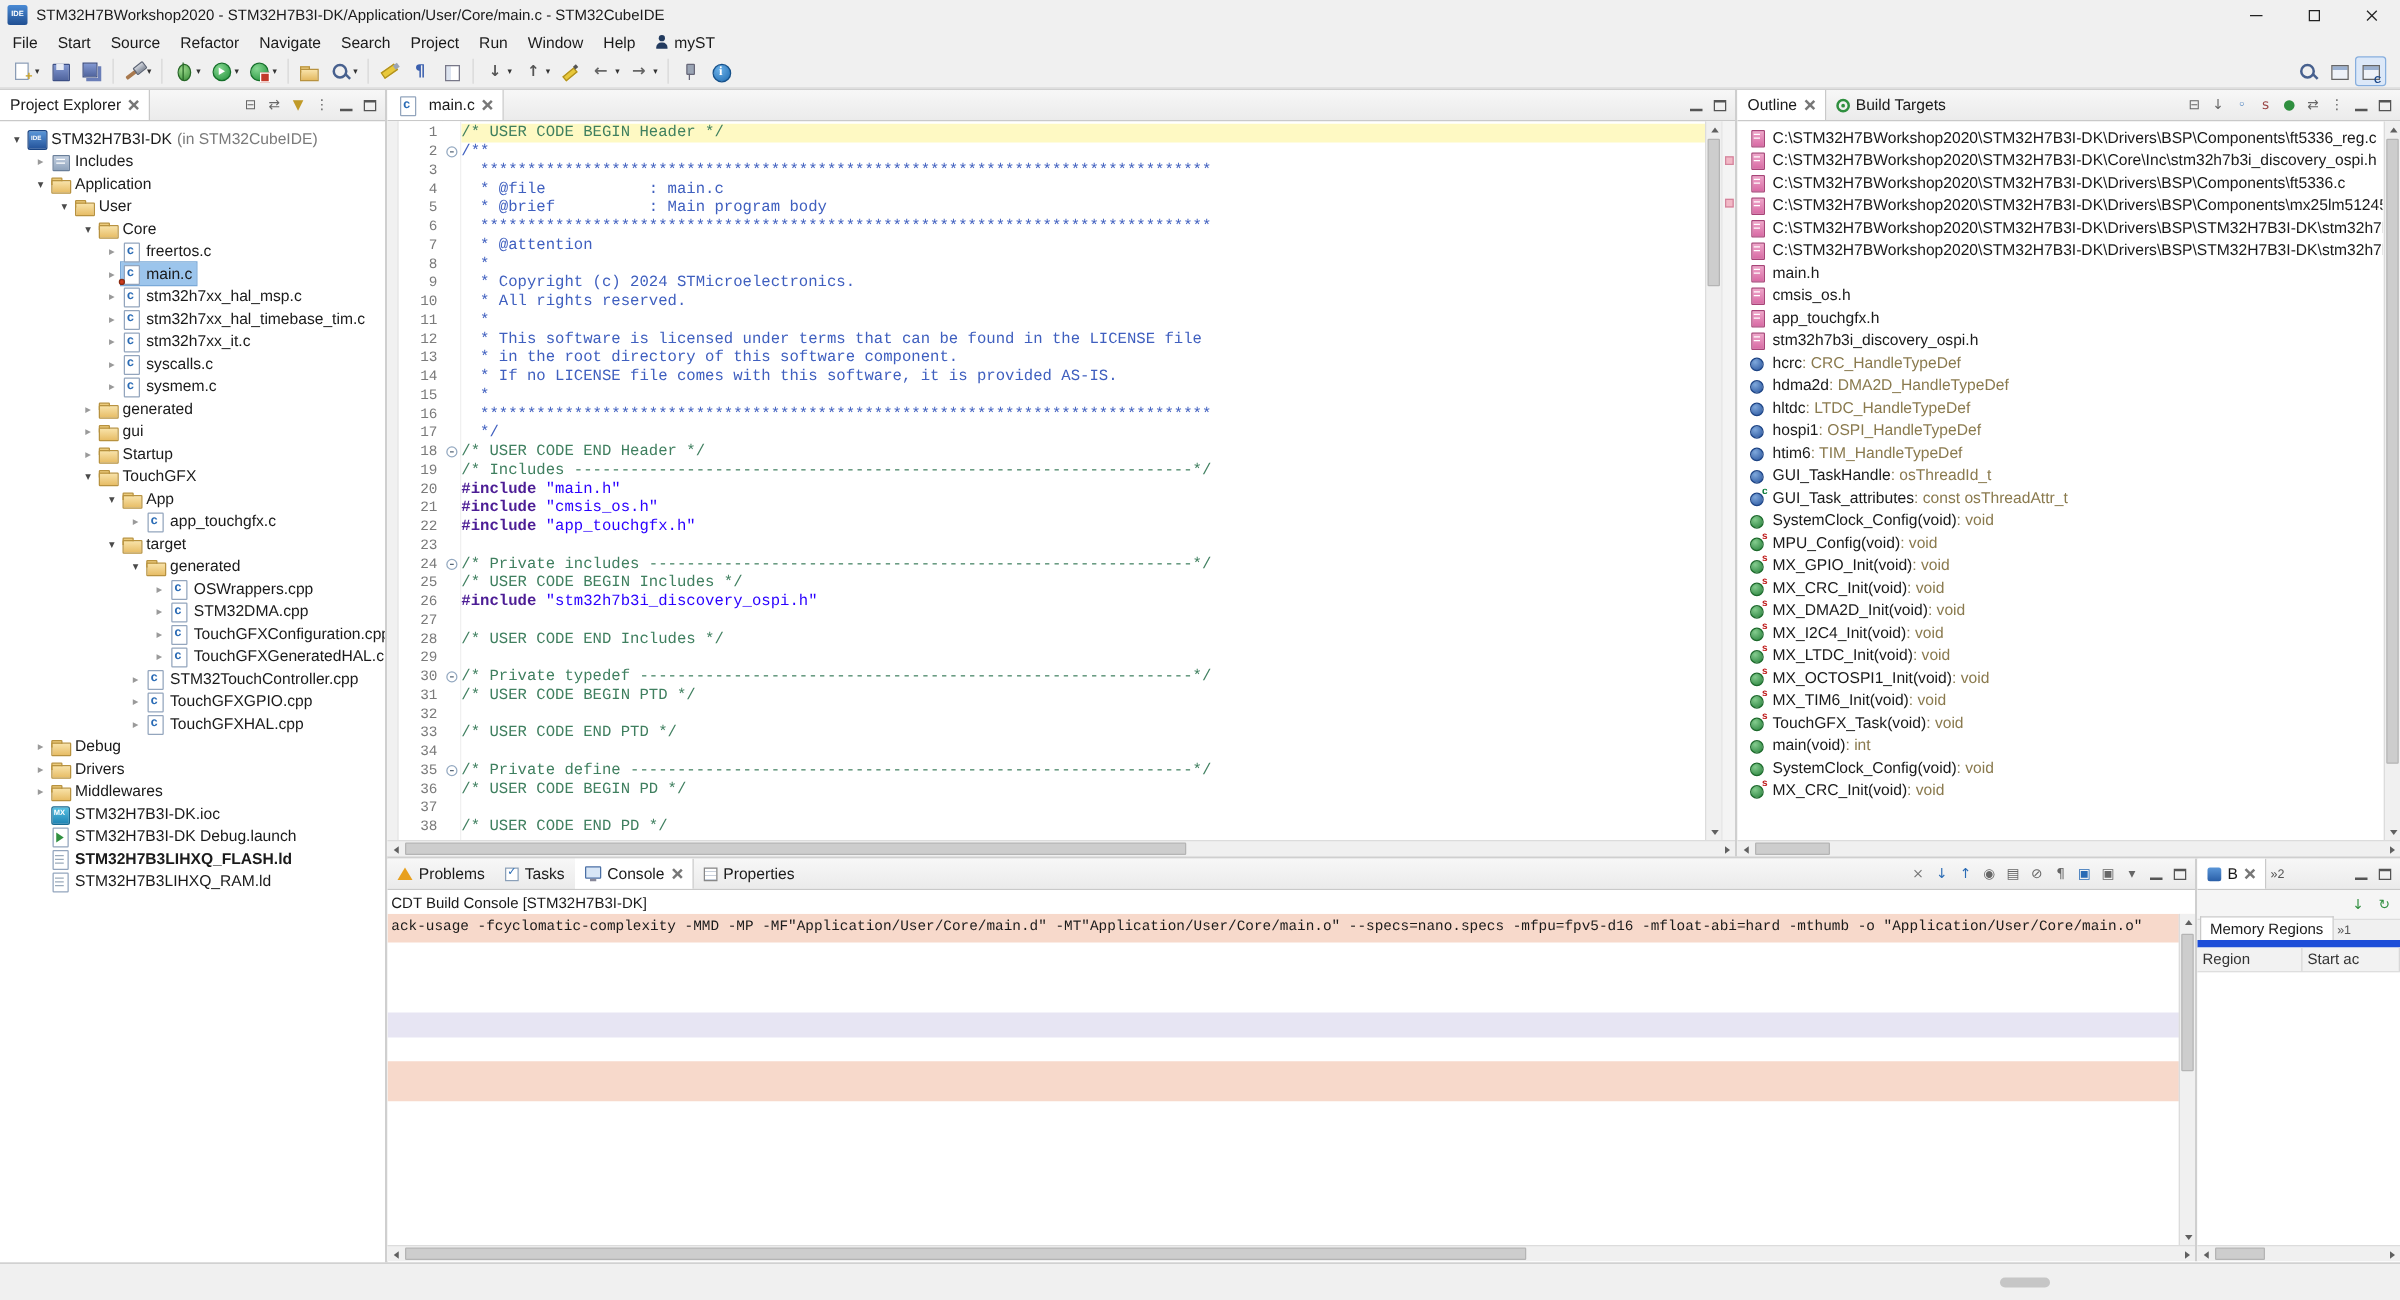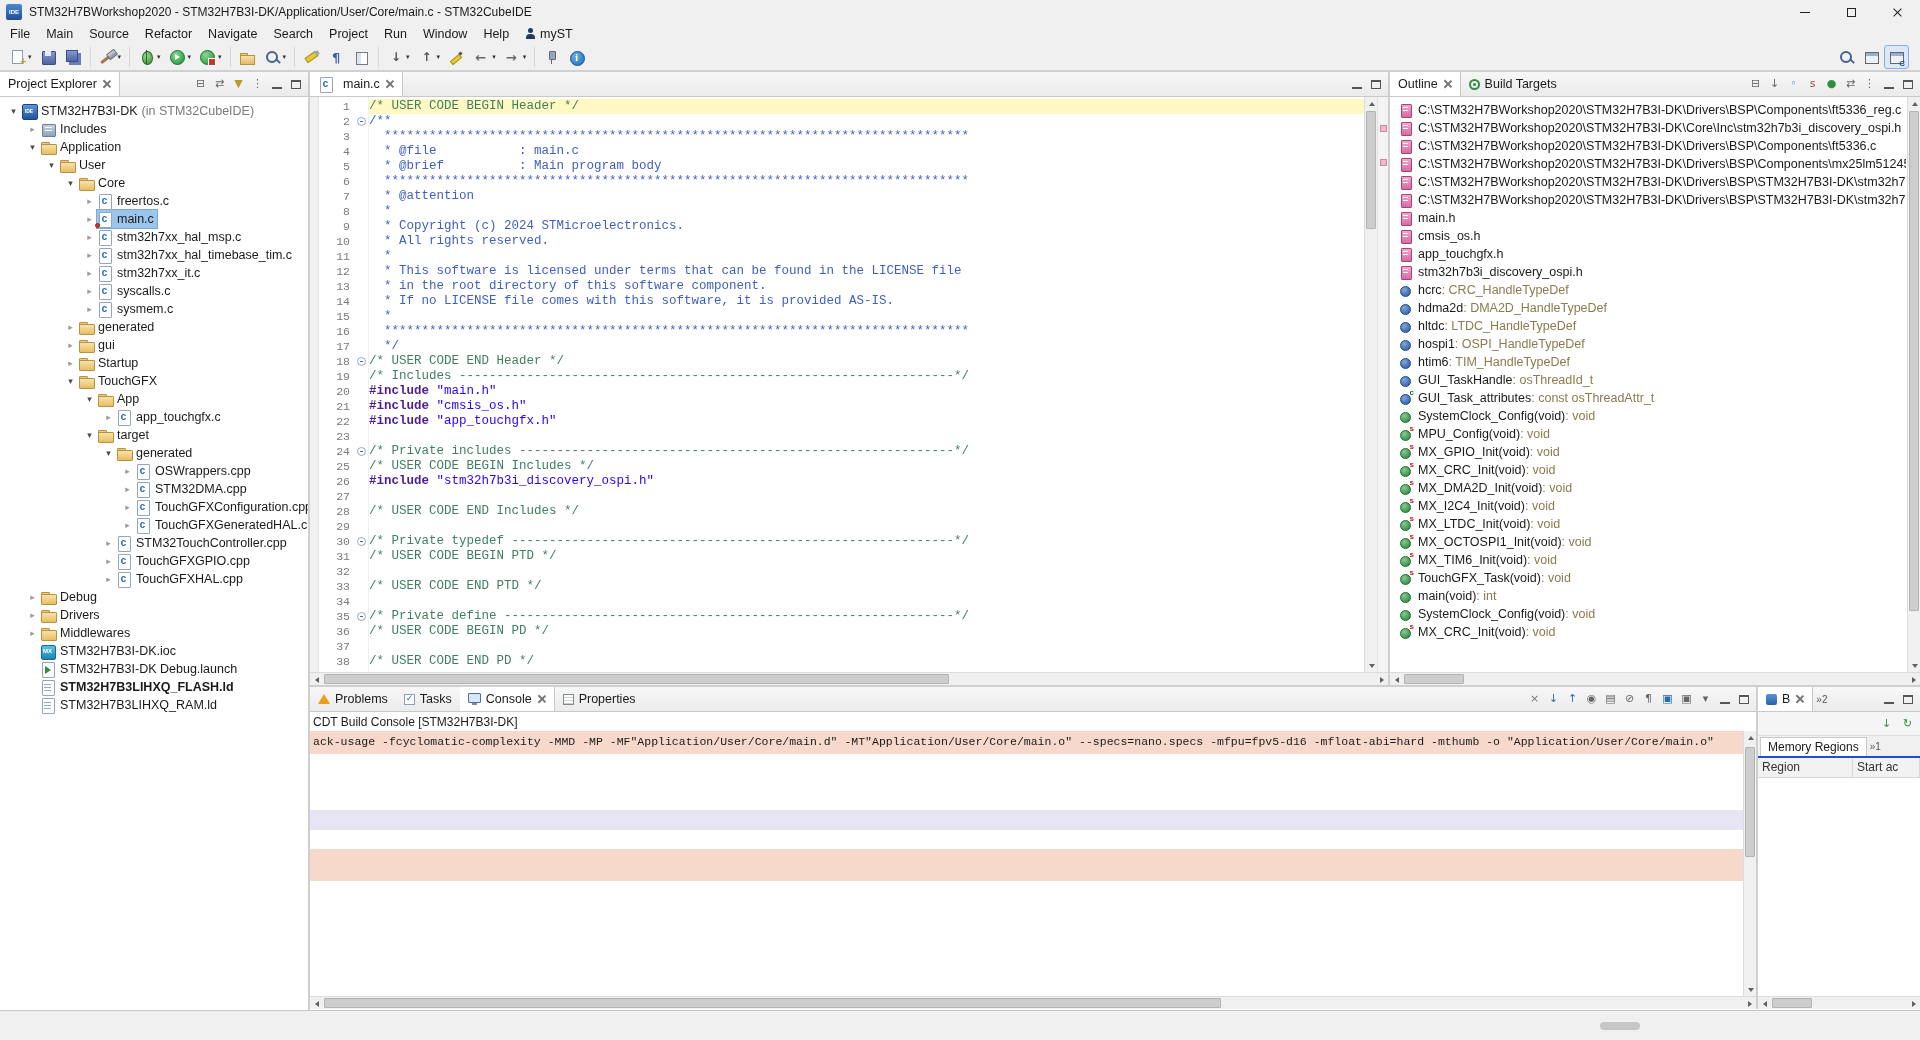--- a/index.html
+++ b/index.html
@@ -165,25 +165,25 @@
 .ci-props{width:11px;height:11px;border:1px solid #888;background:repeating-linear-gradient(#fff 0 2px,#c8d0dc 2px 3px)}
 .console-title{height:19px;font-size:12px;padding:3px 0 0 3px;flex:none}
 .console-body{flex:1;position:relative;overflow:hidden;font:11.5px/14px "Liberation Mono","DejaVu Sans Mono",monospace;min-height:0}
 .band{width:100%}
 .band.salmon{background:#f7d9cb}
 .band.lav{background:#e7e5f3}
 .con-line{padding-left:3px;white-space:pre;height:14px}
 
 .memory{width:162px;flex:none;background:#fff;display:flex;flex-direction:column;font-size:12px}
 .mem-toolbar{height:24px;flex:none;display:flex;justify-content:flex-end;align-items:center;gap:4px;padding-right:4px;background:#f5f5f5;border-bottom:1px solid #ddd}
-.mem-tabs{height:22px;flex:none;display:flex;align-items:flex-end;background:#f0f0f0;border-bottom:2px solid #1d4ed8;padding-left:2px}
+.mem-tabs{height:22px;flex:none;display:flex;align-items:flex-end;background:#f0f0f0;border-bottom:6px solid #1d4ed8;padding-left:2px}
 .mem-tab{background:#fff;border:1px solid #c9c9c9;border-bottom:none;padding:2px 7px;font-size:12px;white-space:nowrap}
 .mem-header{height:20px;flex:none;display:flex;background:#f2f2f2;border-bottom:1px solid #d8d8d8}
 .mem-col{padding:2px 4px;border-right:1px solid #d8d8d8;white-space:nowrap;overflow:hidden;color:#333}
-.mem-col.region{width:95px;flex:none}
+.mem-col.region{width:84px;flex:none}
 .mem-col.start{flex:1}
 .mem-body{flex:1;background:#fff}
 
 .statusbar{height:30px;background:#f0f0f0;border-top:1px solid #c6c6c6;position:relative}
 .status-thumb{position:absolute;left:1600px;top:11px;width:40px;height:8px;background:#c6c6c6;border-radius:4px}
 </style>
 </head>
 <body>
 
 <div class="titlebar">
@@ -197,21 +197,21 @@
         <i class="wg-max"></i>
       </div>
     <div class="win-btn">
         <i class="wg-close"></i>
       </div>
   </div>
 </div>
 
 <div class="menubar" id="menubar">
     <div class="menu-item">File</div>
-    <div class="menu-item">Main</div>
+    <div class="menu-item">Start</div>
     <div class="menu-item">Source</div>
     <div class="menu-item">Refactor</div>
     <div class="menu-item">Navigate</div>
     <div class="menu-item">Search</div>
     <div class="menu-item">Project</div>
     <div class="menu-item">Run</div>
     <div class="menu-item">Window</div>
     <div class="menu-item">Help</div>
     <div class="menu-item">
       <span class="person-ico"></span>

